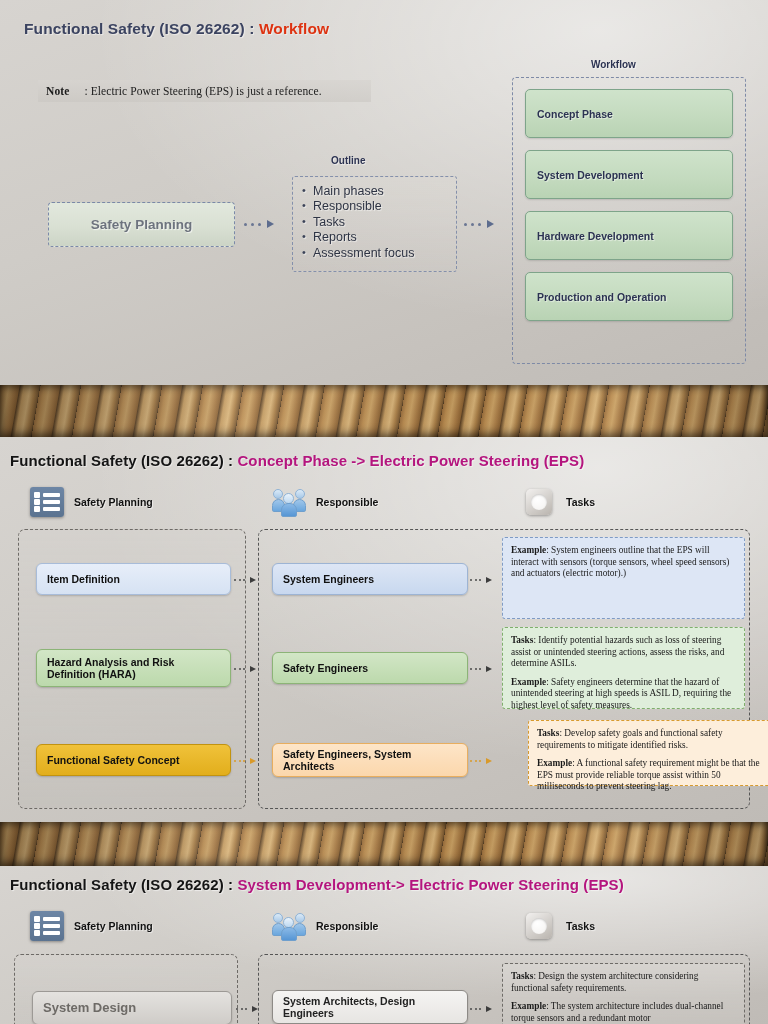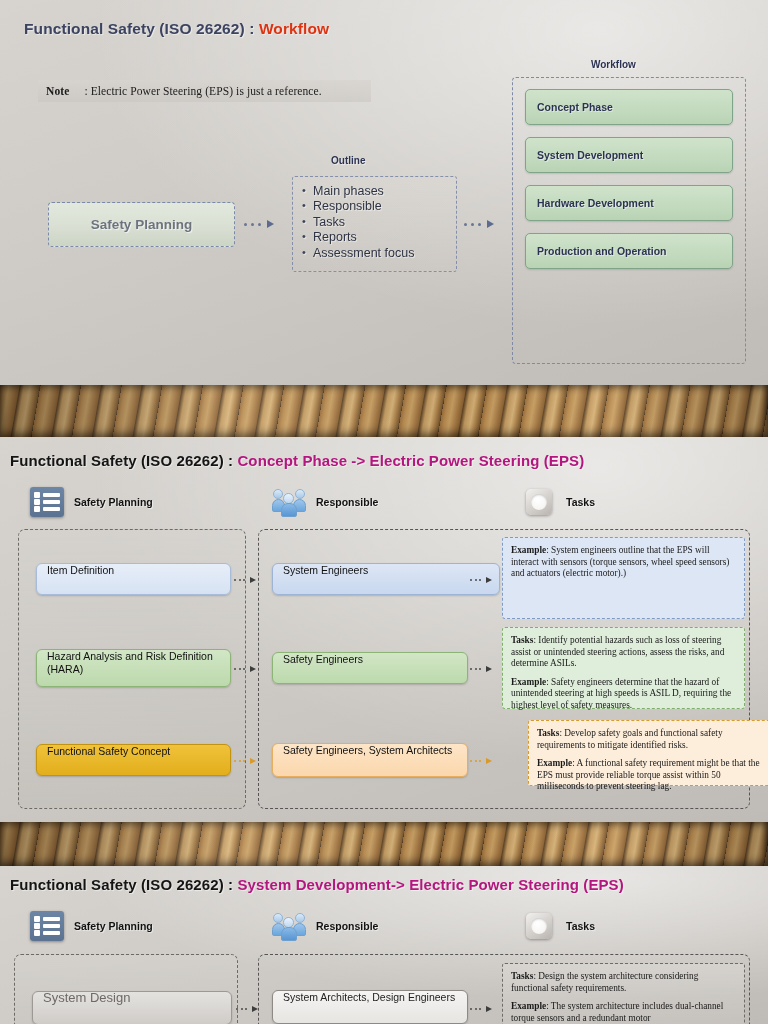--- a/index.html
+++ b/index.html
@@ -97,21 +97,21 @@
     position: absolute; left: 591px; top: 59px;
     font-size: 10px; font-weight: bold; color: #2c3352;
     text-shadow: 1px 1px 1px rgba(255,255,255,0.6);
   }
   .wf-box {
     position: absolute; left: 512px; top: 77px; width: 234px; height: 287px;
     border: 1.4px dashed #7e8aa6; border-radius: 4px;
     padding: 11px 12px; display: flex; flex-direction: column; gap: 12px;
   }
   .wf-item {
-    height: 36px; border: 1px solid #7ea48a; border-radius: 5px;
+    height: 49px; border: 1px solid #7ea48a; border-radius: 5px;
     background: linear-gradient(180deg, #cfe3cb 0%, #c3dabe 60%, #b9d3b4 100%);
     display: flex; align-items: center; padding-left: 11px;
     font-size: 10.5px; font-weight: bold; color: #2c3352;
     text-shadow: 1px 1px 1px rgba(255,255,255,0.55);
     box-shadow: 0 1px 2px rgba(0,0,0,0.13);
   }
 
   
   .dots {
     position: absolute; display: flex; align-items: center; gap: 4px;
@@ -184,22 +184,22 @@
   .dashcol {
     position: absolute; border: 1.4px dashed #555; border-radius: 7px;
   }
   .dashcol.solidish {
     border-color: #6d6a66;
     background: linear-gradient(180deg, rgba(214,211,207,.5), rgba(190,187,182,.35));
   }
 
   .rowbox {
     position: absolute; border-radius: 6px;
-    display: flex; padding: 0 10px;
-    font-size: 10.5px; font-weight: normal; color: #111;
+    display: flex; align-items: center; padding: 0 10px;
+    font-size: 10.5px; font-weight: bold; color: #111;
     box-shadow: 0 1px 2px rgba(0,0,0,.18);
     line-height: 12.5px;
   }
   .bx-blue   { background: linear-gradient(180deg,#dde6f5,#c8d8ef); border:1px solid #9db4d4; }
   .bx-green  { background: linear-gradient(180deg,#d2e6c6,#bcd9ac); border:1px solid #8cb477; }
   .bx-orange { background: linear-gradient(180deg,#f0c23a,#e2ae1c); border:1px solid #c29310; }
   .bx-peach  { background: linear-gradient(180deg,#fde5c8,#fbd7ac); border:1px solid #e8ae5f; }
   .bx-grayL  { background: linear-gradient(180deg,#e4e2df,#cfccc8); border:1px solid #9c9995;
                color:#6d6a66; font-size:13px; }
   .bx-grayW  { background: linear-gradient(180deg,#f5f4f2,#e7e5e2); border:1px solid #8d8a86;
@@ -340,21 +340,21 @@
 
     <div class="rowbox bx-bluelt" style="left:36px; top:126px; width:195px; height:32px;">
       <span>Item Definition</span>
     </div>
     <div class="minidots" style="left:234px; top:140px;">
         <i></i>
         <i></i>
         <i></i>
         <span class="minihead"></span>
       </div>
-    <div class="rowbox bx-blue" style="left:272px; top:126px; width:228px; height:32px;">
+    <div class="rowbox bx-blue" style="left:272px; top:126px; width:196px; height:32px;">
       <span>System Engineers</span>
     </div>
     <div class="minidots" style="left:470px; top:140px;">
         <i></i>
         <i></i>
         <i></i>
         <span class="minihead"></span>
       </div>
     <div class="textbox tb-blue" style="left:502px; top:100px; width:243px; height:82px;">
       <p><b>Example</b><span>: System engineers outline that the EPS will interact with sensors (torque sensors, wheel speed sensors) and actuators (electric motor).)</span></p>

